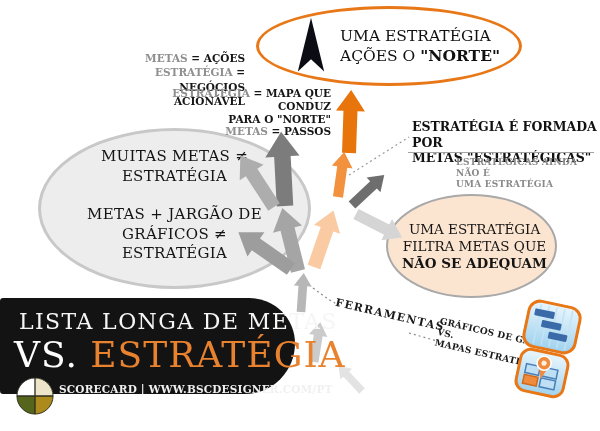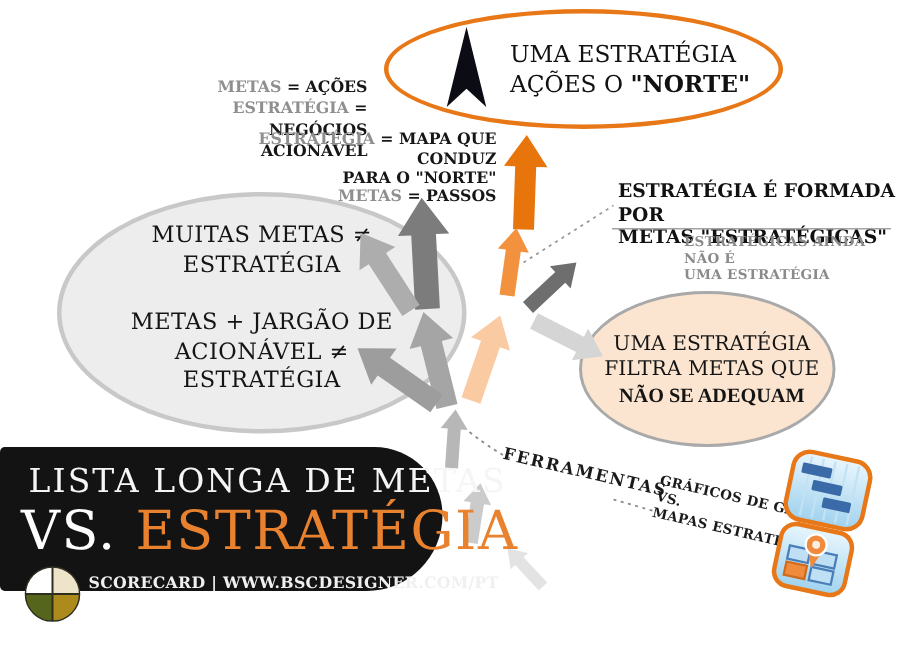--- a/index.html
+++ b/index.html
@@ -20,21 +20,21 @@
     font-size:15px;line-height:19.5px;color:#141414;letter-spacing:.3px;}
   .stmt1{top:16px;}
   .stmt2{top:74px;}
 
   .filter-ellipse{
     left:386px;top:194px;width:171px;height:104px;border-radius:50%;
     background:#FBE5D1;border:2px solid #A9A9A9;box-sizing:border-box;z-index:1;
     display:flex;flex-direction:column;align-items:center;justify-content:center;
     font-size:13.5px;line-height:17px;text-align:center;color:#141414;padding-left:6px;
   }
-  .filter-ellipse .b{font-weight:bold;font-family:Liberation Serif, serif;}
+  .filter-ellipse .b{font-weight:bold;}
 
   .north-bubble{
     left:256px;top:6px;width:266px;height:80px;border-radius:50%;
     background:#fff;border:3px solid #E87817;box-sizing:border-box;z-index:4;
     display:flex;align-items:center;
   }
   .north-bubble .compass{margin-left:36px;flex:none;}
   .north-bubble .ntext{margin-left:13px;font-size:15.5px;line-height:20px;color:#111;}
 
   
@@ -104,21 +104,21 @@
     <use href="#arw" fill="#E3E3E3" transform="translate(362,391) rotate(-43) scale(0.55)"></use>
   </svg>
 
   <div class="abs goals-ellipse">
     <div class="stmt stmt1">
       <div>MUITAS METAS ≠</div>
       <div>ESTRATÉGIA</div>
     </div>
     <div class="stmt stmt2">
       <div>METAS + JARGÃO DE</div>
-      <div>ACIONÁVEL ≠</div>
+      <div>GRÁFICOS ≠</div>
       <div>ESTRATÉGIA</div>
     </div>
   </div>
 
   <div class="abs filter-ellipse">
     <div>UMA ESTRATÉGIA</div>
     <div>FILTRA METAS QUE</div>
     <div class="b">NÃO SE ADEQUAM</div>
   </div>
 

